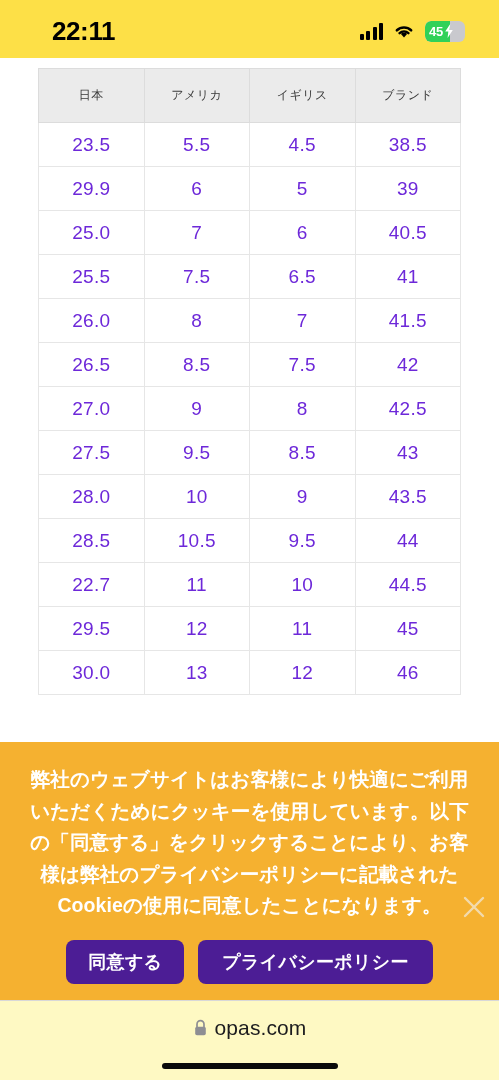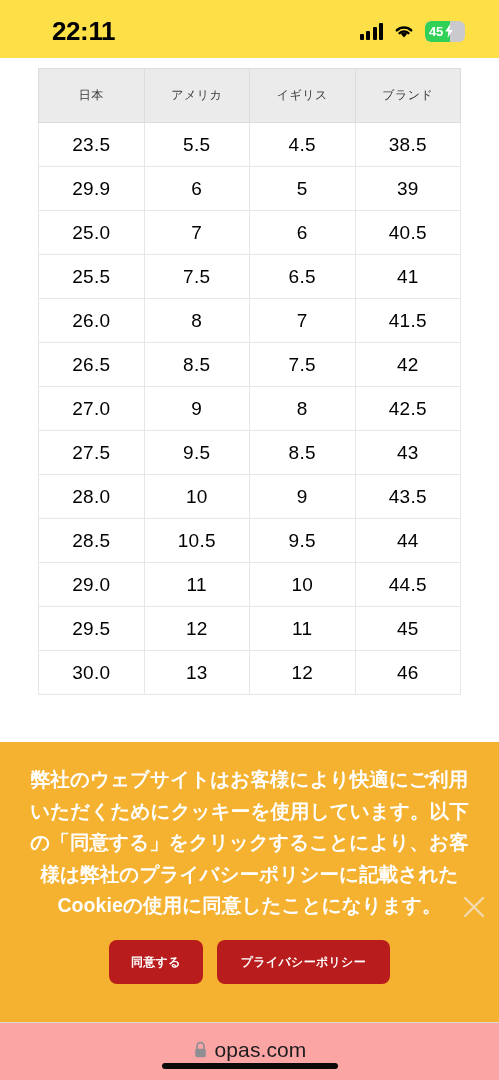--- a/index.html
+++ b/index.html
@@ -122,21 +122,21 @@
   }
   table.size-table {
     width: 423px;
     border-collapse: collapse;
     table-layout: fixed;
   }
   table.size-table th,
   table.size-table td {
     border: 1px solid #e6e6e6;
     text-align: center;
-    color: #000000;
+    color: #6d28d9;
     font-weight: 400;
   }
   table.size-table th {
     background: #ebebeb;
     height: 54px;
     font-size: 12px;
     color: #3a3a3a;
     letter-spacing: 0.5px;
     border-color: #dcdcdc;
   }
@@ -211,43 +211,43 @@
     position: absolute;
     left: 0;
     top: 198px;
     width: 499px;
     display: flex;
     justify-content: center;
     align-items: center;
     gap: 14px;
   }
   .btn {
-    background: #b91c1c;
+    background: #4c1d95;
     color: #ffffff;
     border: none;
     border-radius: 8px;
     font-family: "Liberation Sans", "DejaVu Sans", sans-serif;
-    font-size: 12px;
+    font-size: 18px;
     font-weight: 700;
     letter-spacing: 0.3px;
     height: 44px;
     padding: 0 22px;
     cursor: pointer;
     white-space: nowrap;
   }
   .btn-privacy { padding: 0 24px; }
 
   
   .browser-bar {
     position: absolute;
     left: 0;
     bottom: 0;
     width: 499px;
-    height: 58px;
-    background: #fca5a5;
+    height: 80px;
+    background: #fef9c3;
     border-top: 1px solid #d8d8d8;
     z-index: 15;
   }
   .url-row {
     height: 54px;
     display: flex;
     align-items: center;
     justify-content: center;
     gap: 7px;
   }
@@ -371,21 +371,21 @@
             <td>9</td>
             <td>43.5</td>
           </tr>
           <tr>
             <td>28.5</td>
             <td>10.5</td>
             <td>9.5</td>
             <td>44</td>
           </tr>
           <tr>
-            <td>29.0</td>
+            <td>22.7</td>
             <td>11</td>
             <td>10</td>
             <td>44.5</td>
           </tr>
           <tr>
             <td>29.5</td>
             <td>12</td>
             <td>11</td>
             <td>45</td>
           </tr>

